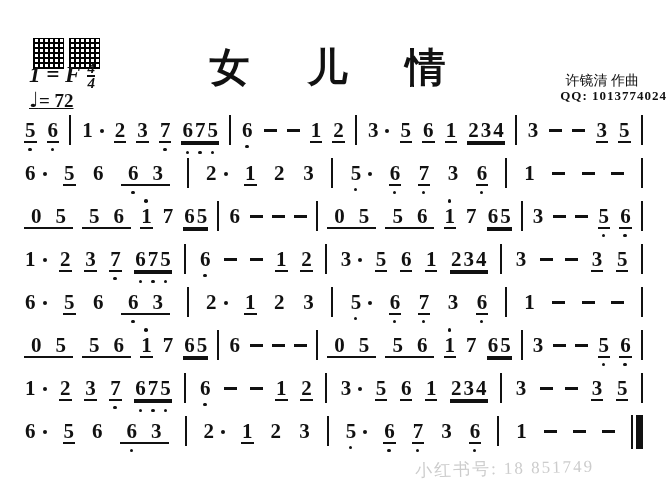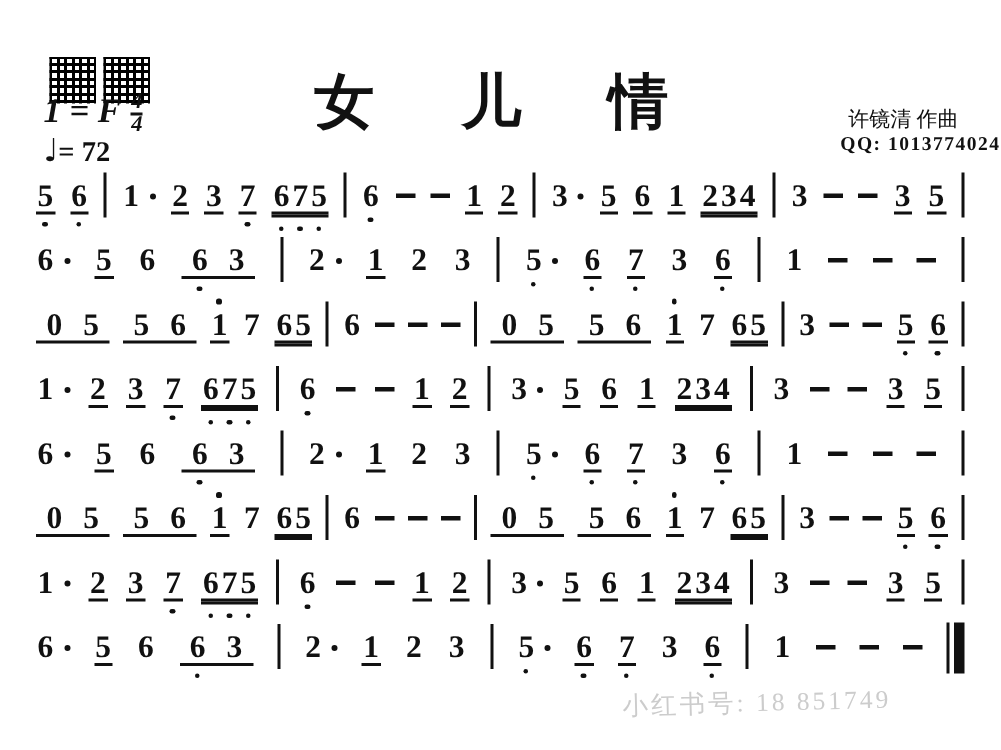--- a/index.html
+++ b/index.html
@@ -7,21 +7,21 @@
        font-family:"Liberation Serif",serif;color:#111;}
   
   .qr{position:absolute;top:38px;width:31px;height:31px;
       background:repeating-linear-gradient(0deg,#000 0 2px,transparent 2px 5px),
                  repeating-linear-gradient(90deg,#000 0 2px,#fff 2px 5px);}
   #qr1{left:33px}#qr2{left:69px}
   .keysig{position:absolute;left:29px;top:62px;font-weight:bold;font-size:23px;line-height:24px;white-space:nowrap;font-style:italic;}
   .frac{display:inline-block;vertical-align:-6px;text-align:center;font-size:15px;line-height:13px;margin-left:7px;font-weight:bold;}
   .frac .num,.frac .den{display:block;}
   .frac .fbar{display:block;height:2px;background:#111;margin:0;}
-  .tempo{position:absolute;left:29px;top:88px;font-weight:bold;font-size:19px;white-space:nowrap;}
+  .tempo{position:absolute;left:29px;top:88px;font-weight:bold;font-size:19px;white-space:nowrap;text-decoration:underline;}
   .tempo .glyph{font-family:"DejaVu Sans",sans-serif;font-size:21px;}
   .title{position:absolute;top:40px;left:0;right:0;text-align:center;
          font-size:40px;font-weight:bold;letter-spacing:24px;padding-left:12px;}
   .qq{position:absolute;top:88px;left:0;right:0;text-align:right;font-weight:bold;font-size:13px;letter-spacing:1px;}
   .credits{position:absolute;right:28px;top:70px;font-size:14px;font-weight:normal;line-height:21px;text-align:left;}
   
   .score{position:absolute;top:119px;left:0;right:0;}
   .mline{display:flex;justify-content:space-between;align-items:flex-start;
          padding:0 24px;height:22px;margin-bottom:21px;}
   .grp{display:inline-flex;align-items:flex-start;}

